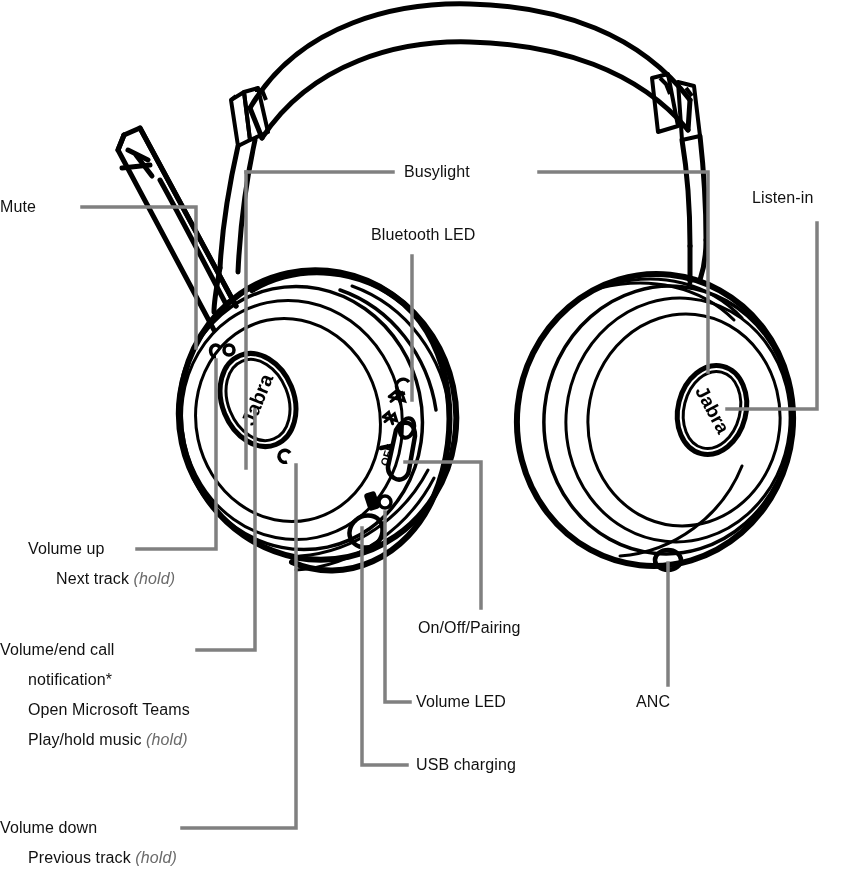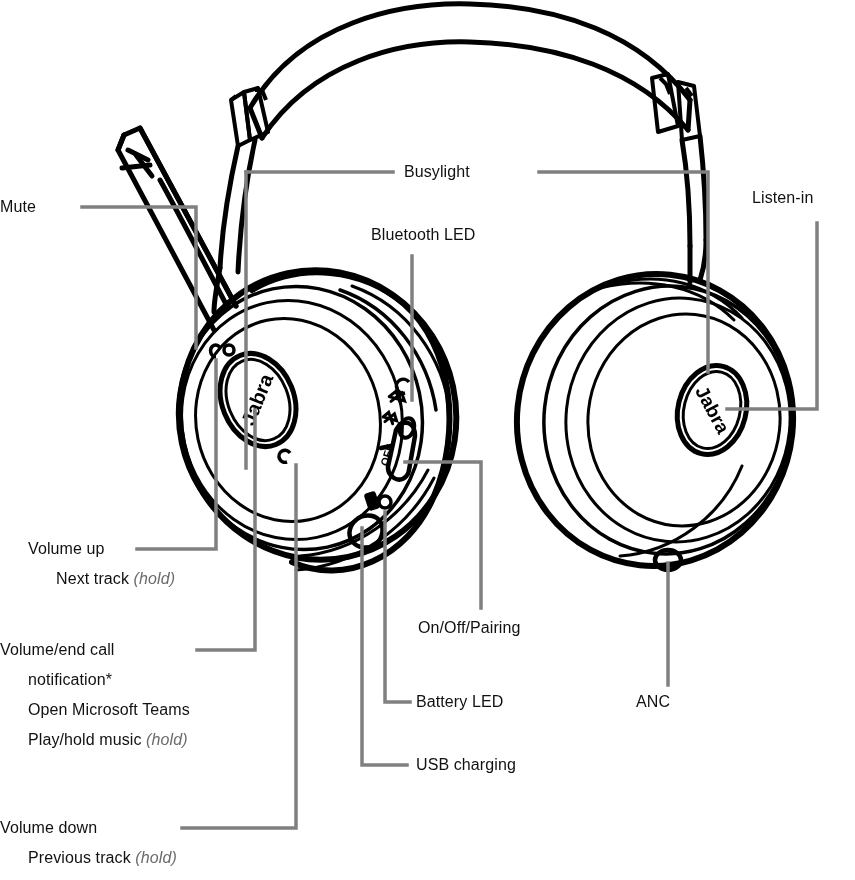--- a/index.html
+++ b/index.html
@@ -238,21 +238,21 @@
       <span>Previous track</span>
       <span class="hold">(hold)</span>
     </span>
   </div>
 
   <div class="label" style="left:418px; top:613px;">
     <span>On/Off/Pairing</span>
   </div>
 
   <div class="label" style="left:416px; top:687px;">
-    <span>Battery LED</span>
+    <span>Volume LED</span>
   </div>
 
   <div class="label" style="left:416px; top:750px;">
     <span>USB charging</span>
   </div>
 
   <div class="label" style="left:636px; top:687px;">
     <span>ANC</span>
   </div>
 

